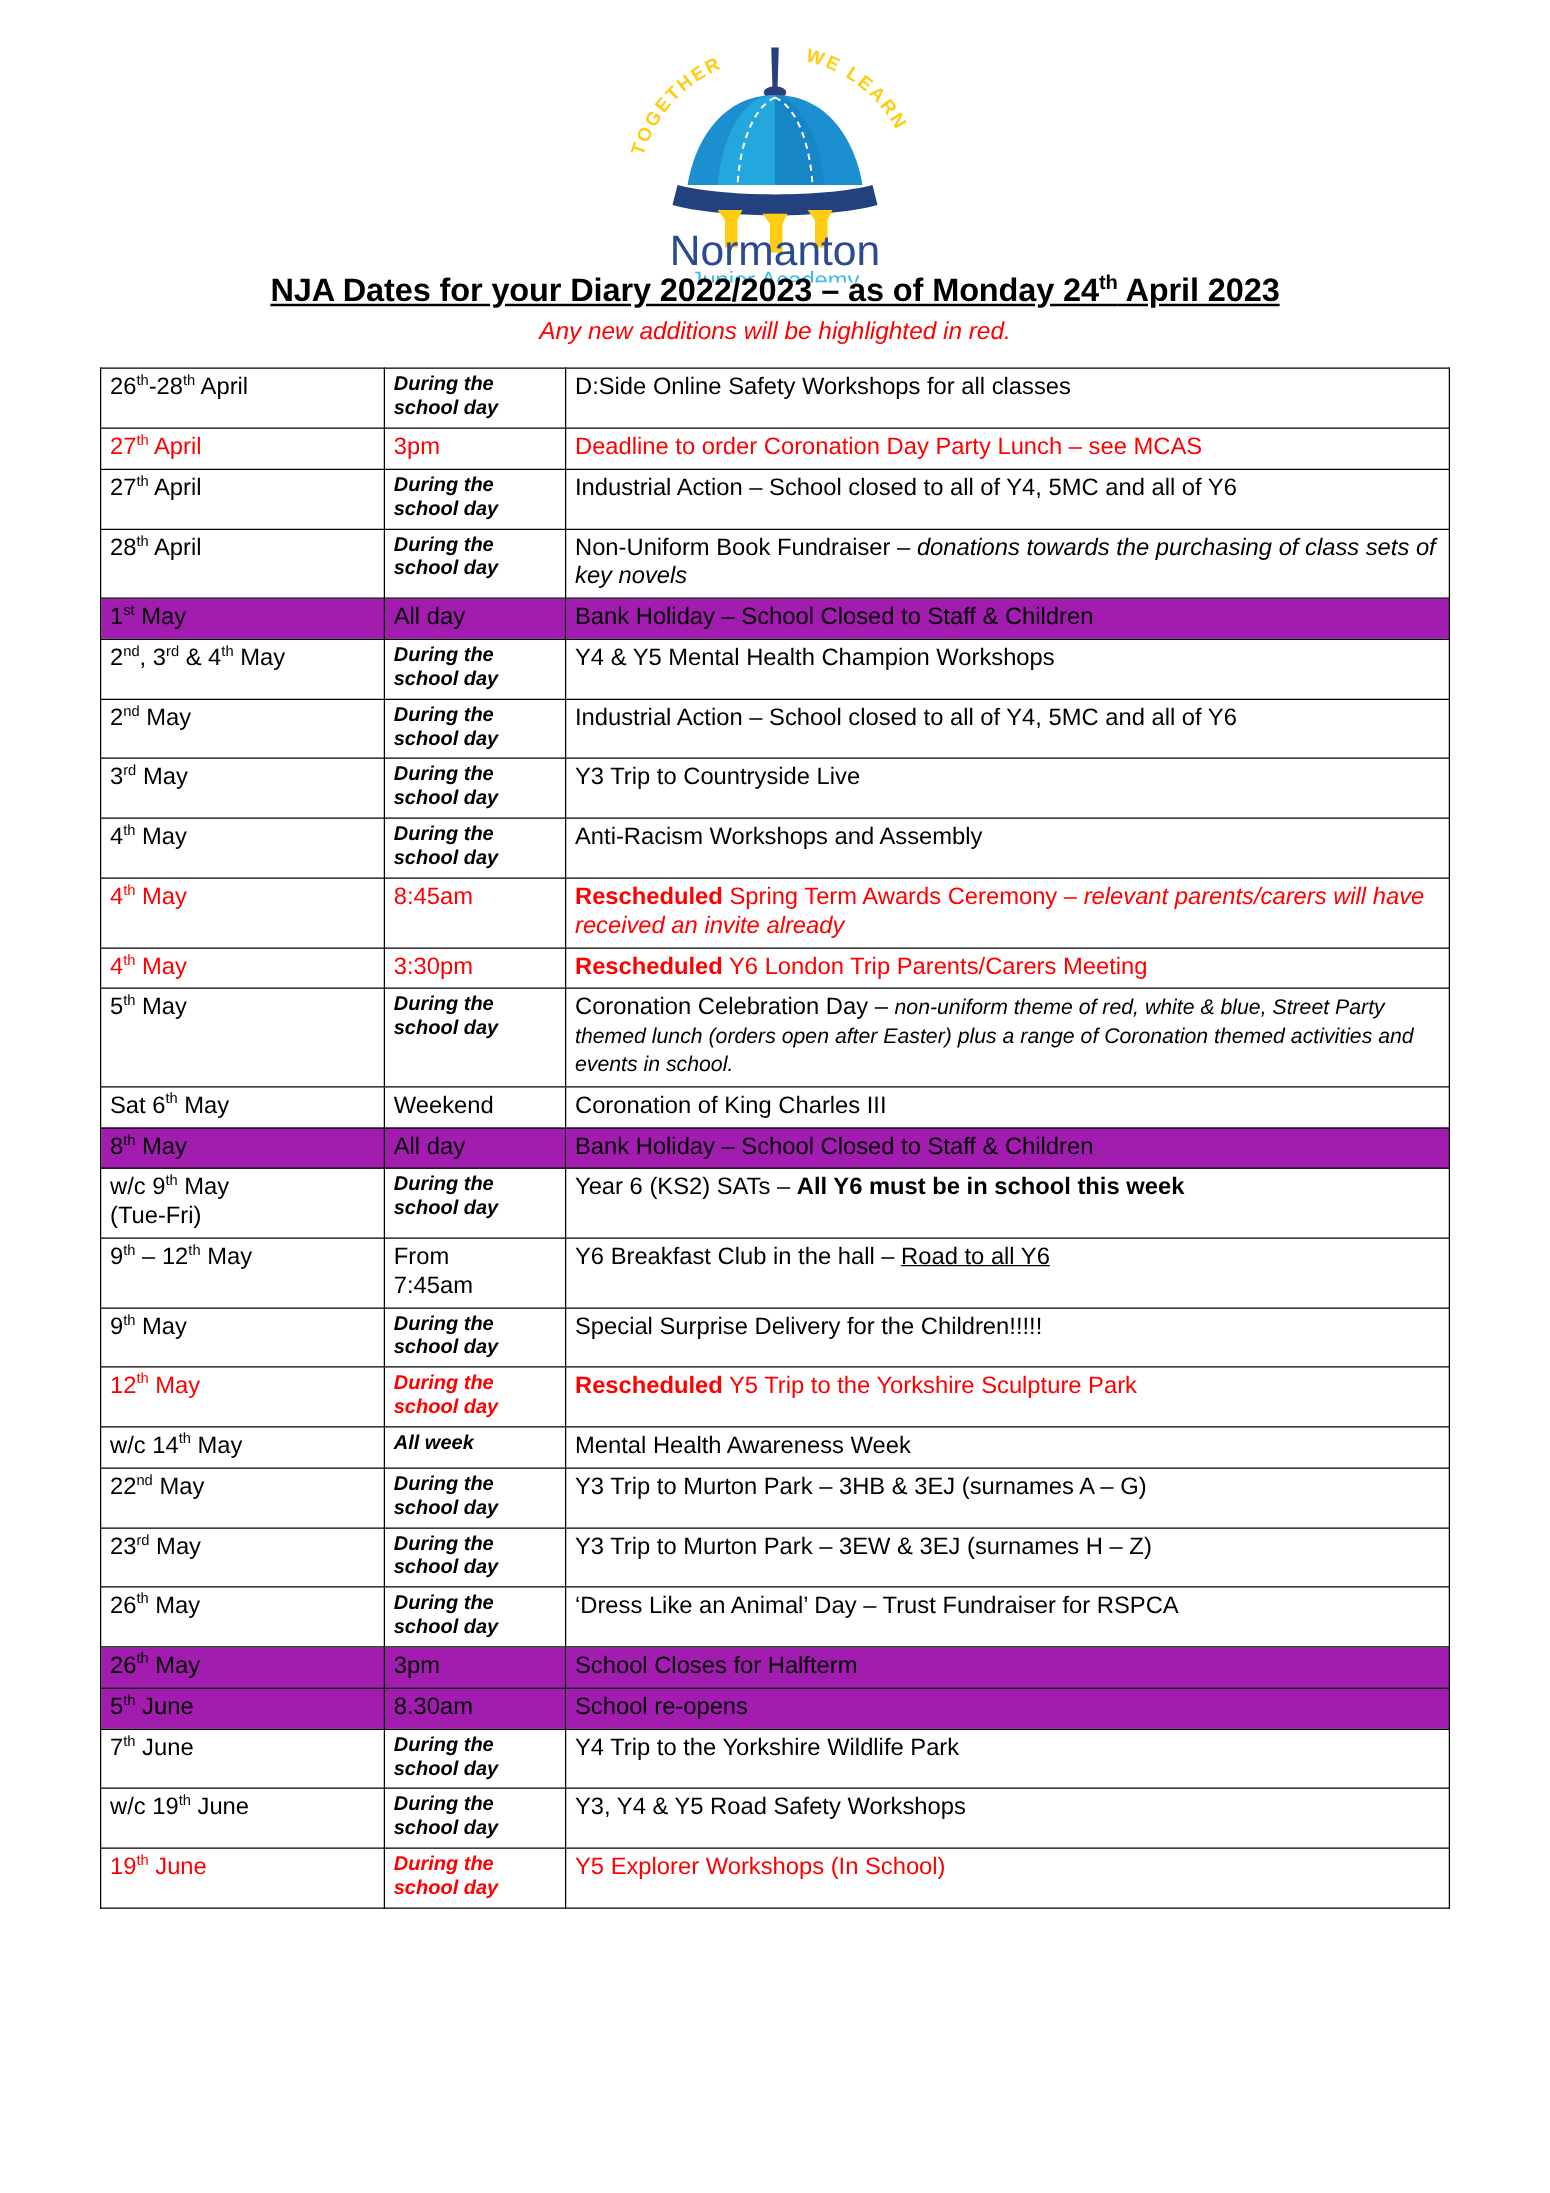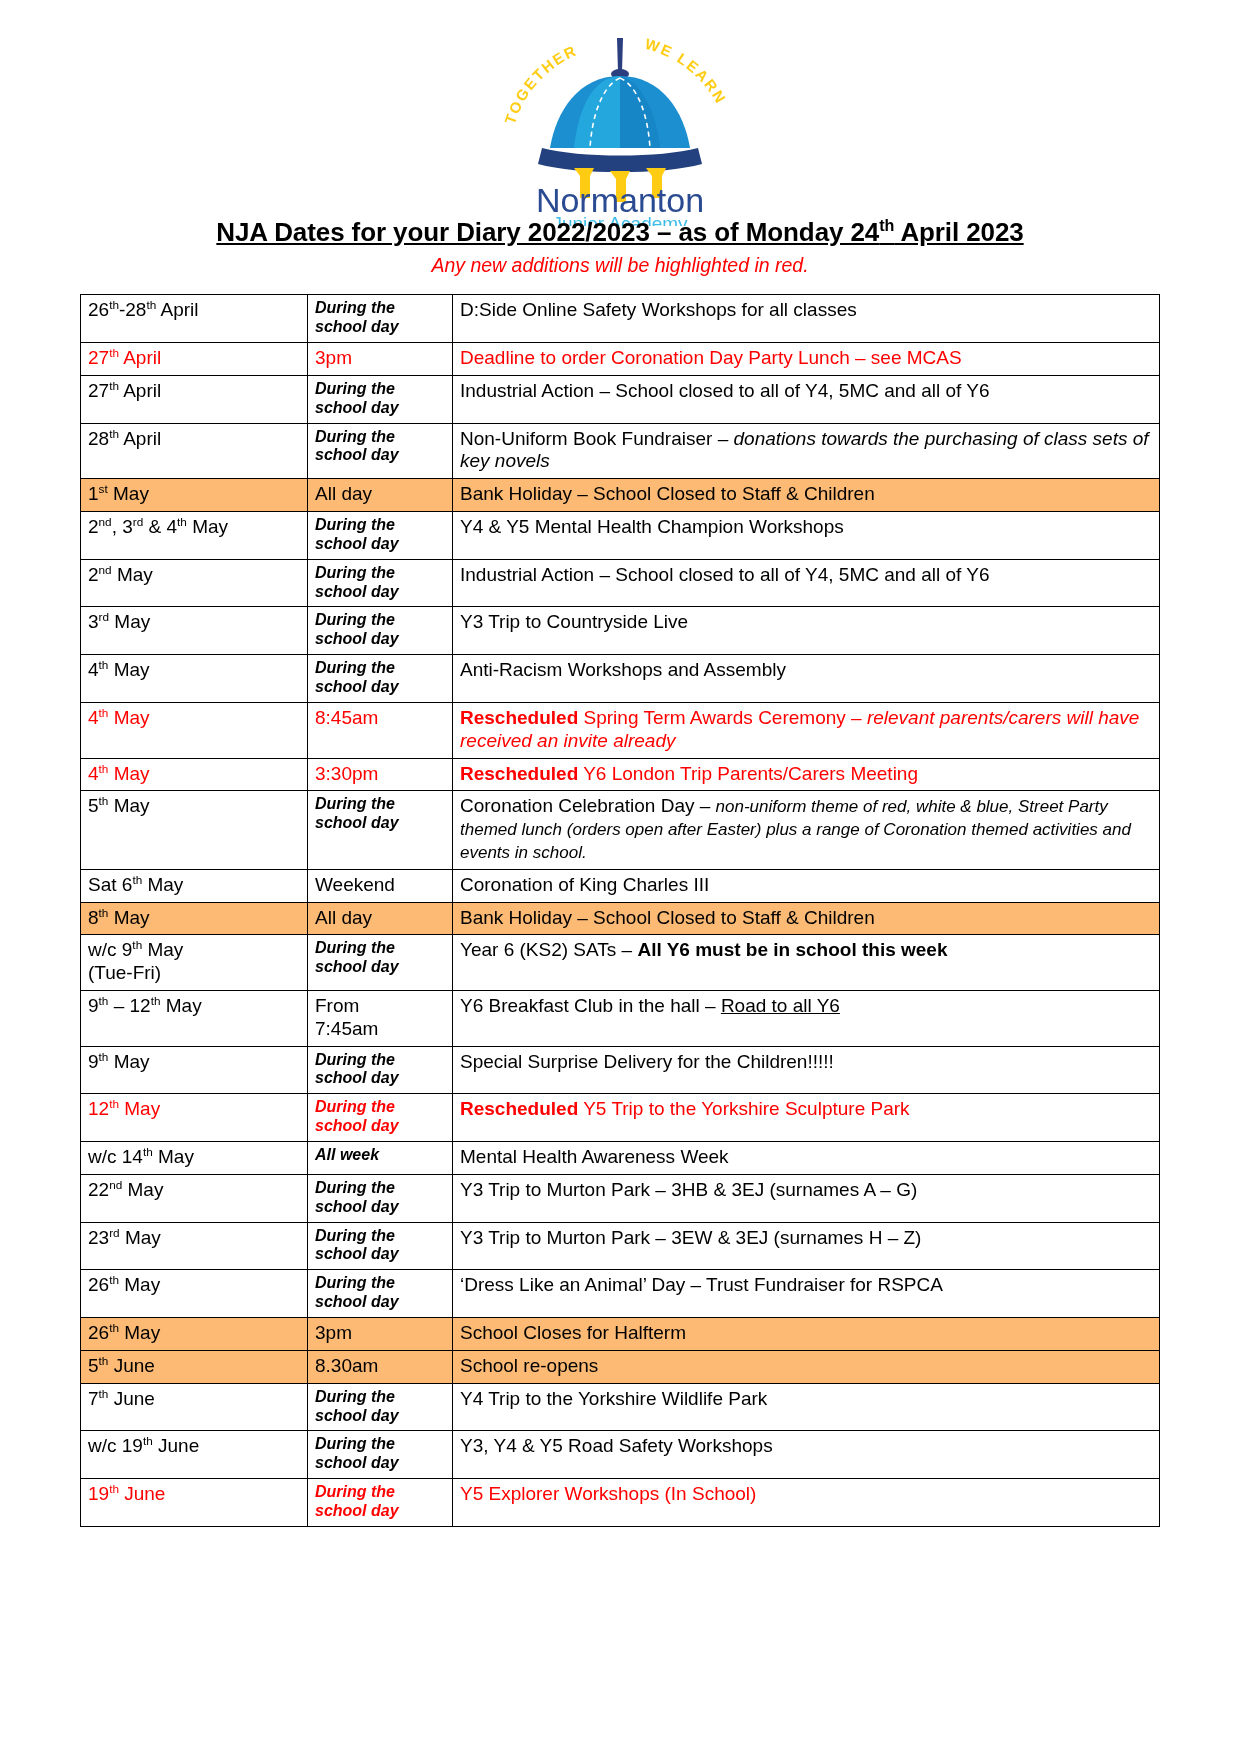--- a/index.html
+++ b/index.html
@@ -83,21 +83,21 @@
   }
   
   .small-it {
     font-size: 16px;
     font-style: italic;
     font-weight: bold;
     line-height: 1.18;
     display: block;
   }
   .row-red td { color: #ff0000; }
-  .row-orange td { background: #fdba74; }
+  .row-orange td { background: #a21caf; }
   .bold { font-weight: bold; }
   .ital { font-style: italic; }
   .under { text-decoration: underline; }
 </style>
 </head>
 <body>
 
 <div class="page">
 
   <div class="logo-block">

